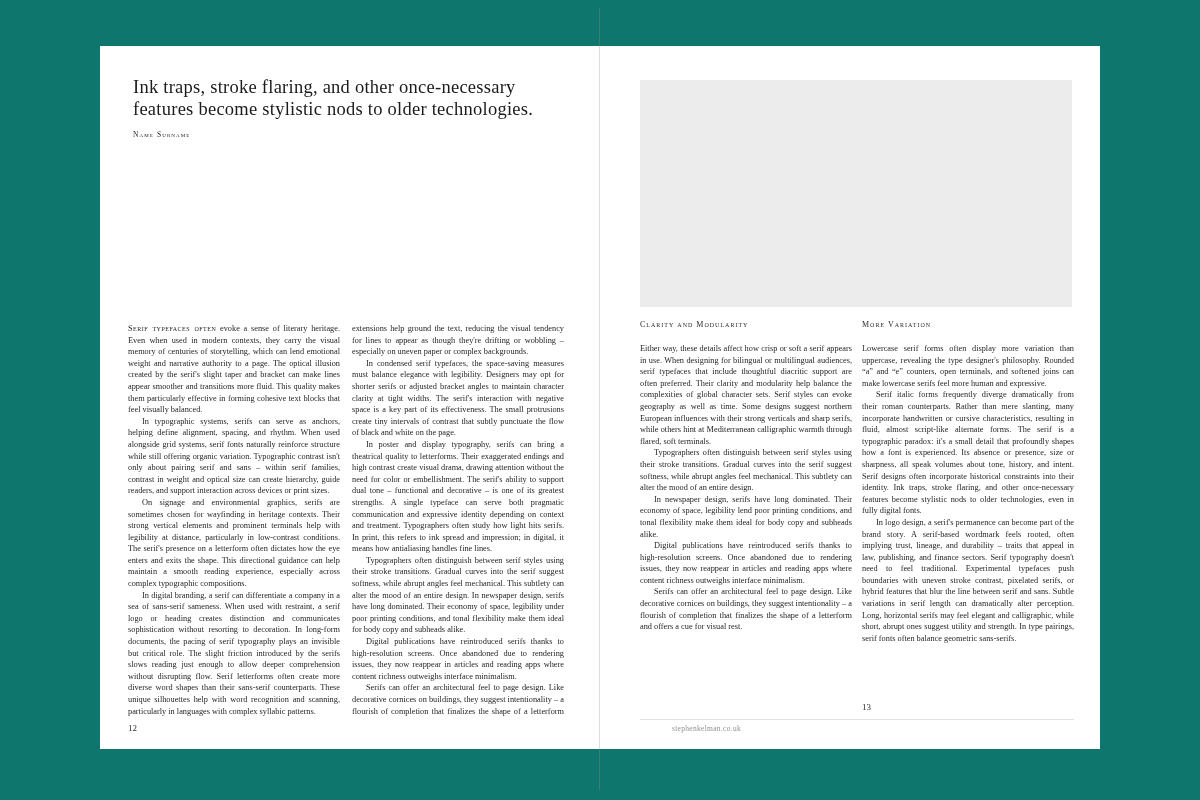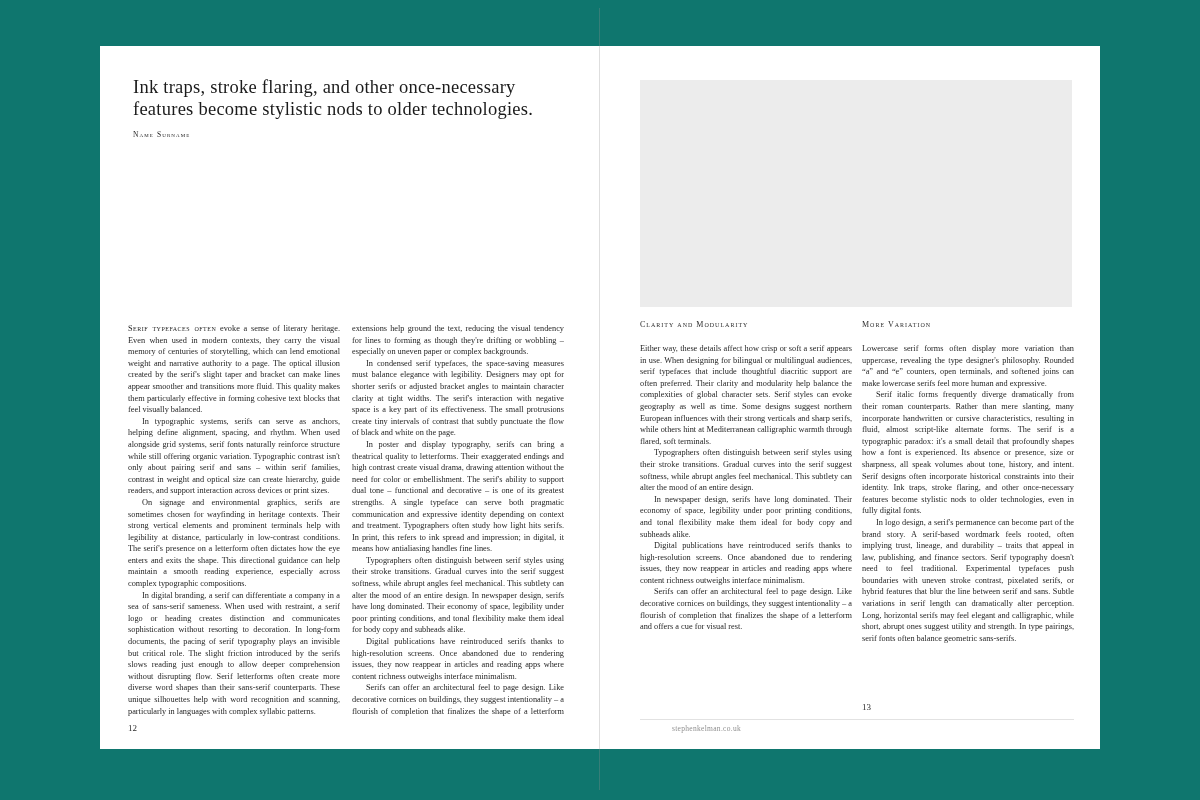--- a/index.html
+++ b/index.html
@@ -118,39 +118,39 @@
 
     <div class="col col-l1">
       <p><span class="lead-in">Serif typefaces often</span> <span>evoke a sense of literary heritage. Even when used in modern contexts, they carry the visual memory of centuries of storytelling, which can lend emotional weight and narrative authority to a page. The optical illusion created by the serif's slight taper and bracket can make lines appear smoother and transitions more fluid. This quality makes them particularly effective in forming cohesive text blocks that feel visually balanced.</span></p>
       <p>In typographic systems, serifs can serve as anchors, helping define alignment, spacing, and rhythm. When used alongside grid systems, serif fonts naturally reinforce structure while still offering organic variation. Typographic contrast isn't only about pairing serif and sans – within serif families, contrast in weight and optical size can create hierarchy, guide readers, and support interaction across devices or print sizes.</p>
       <p>On signage and environmental graphics, serifs are sometimes chosen for wayfinding in heritage contexts. Their strong vertical elements and prominent terminals help with legibility at distance, particularly in low-contrast conditions. The serif's presence on a letterform often dictates how the eye enters and exits the shape. This directional guidance can help maintain a smooth reading experience, especially across complex typographic compositions.</p>
       <p>In digital branding, a serif can differentiate a company in a sea of sans-serif sameness. When used with restraint, a serif logo or heading creates distinction and communicates sophistication without resorting to decoration. In long-form documents, the pacing of serif typography plays an invisible but critical role. The slight friction introduced by the serifs slows reading just enough to allow deeper comprehension without disrupting flow. Serif letterforms often create more diverse word shapes than their sans-serif counterparts. These unique silhouettes help with word recognition and scanning, particularly in languages with complex syllabic patterns.</p>
       <p>The cultural associations of serif typography can vary. In Western contexts, serifs may suggest academia or print tradition, while in other regions they might carry different connotations depending on typographic history and visual language. Serifs often play a stabilizing role in page design. Their horizontal</p>
     </div>
 
     <div class="col col-l2">
-      <p>extensions help ground the text, reducing the visual tendency for lines to forming as though they're drifting or wobbling – especially on uneven paper or complex backgrounds.</p>
+      <p>extensions help ground the text, reducing the visual tendency for lines to appear as though they're drifting or wobbling – especially on uneven paper or complex backgrounds.</p>
       <p>In condensed serif typefaces, the space-saving measures must balance elegance with legibility. Designers may opt for shorter serifs or adjusted bracket angles to maintain character clarity at tight widths. The serif's interaction with negative space is a key part of its effectiveness. The small protrusions create tiny intervals of contrast that subtly punctuate the flow of black and white on the page.</p>
       <p>In poster and display typography, serifs can bring a theatrical quality to letterforms. Their exaggerated endings and high contrast create visual drama, drawing attention without the need for color or embellishment. The serif's ability to support dual tone – functional and decorative – is one of its greatest strengths. A single typeface can serve both pragmatic communication and expressive identity depending on context and treatment. Typographers often study how light hits serifs. In print, this refers to ink spread and impression; in digital, it means how antialiasing handles fine lines.</p>
       <p>Typographers often distinguish between serif styles using their stroke transitions. Gradual curves into the serif suggest softness, while abrupt angles feel mechanical. This subtlety can alter the mood of an entire design. In newspaper design, serifs have long dominated. Their economy of space, legibility under poor printing conditions, and tonal flexibility make them ideal for body copy and subheads alike.</p>
       <p>Digital publications have reintroduced serifs thanks to high-resolution screens. Once abandoned due to rendering issues, they now reappear in articles and reading apps where content richness outweighs interface minimalism.</p>
       <p>Serifs can offer an architectural feel to page design. Like decorative cornices on buildings, they suggest intentionality – a flourish of completion that finalizes the shape of a letterform and offers a cue for visual rest. Lowercase serif forms often display more variation than uppercase, revealing the type designer's philosophy. Rounded “a” and “e” counters, open terminals, and softened joins can make lowercase serifs feel more human and expressive.</p>
     </div>
 
     <div class="page-num pn-left">12</div>
 
     <div class="image-ph"></div>
 
     <div class="section-header header-1">Clarity and Modularity</div>
     <div class="section-header header-2">More Variation</div>
 
     <div class="col col-r1">
       <p>Either way, these details affect how crisp or soft a serif appears in use. When designing for bilingual or multilingual audiences, serif typefaces that include thoughtful diacritic support are often preferred. Their clarity and modularity help balance the complexities of global character sets. Serif styles can evoke geography as well as time. Some designs suggest northern European influences with their strong verticals and sharp serifs, while others hint at Mediterranean calligraphic warmth through flared, soft terminals.</p>
       <p>Typographers often distinguish between serif styles using their stroke transitions. Gradual curves into the serif suggest softness, while abrupt angles feel mechanical. This subtlety can alter the mood of an entire design.</p>
-      <p>In newspaper design, serifs have long dominated. Their economy of space, legibility under poor printing conditions, and tonal flexibility make them ideal for body copy and subheads alike.</p>
+      <p>In newspaper design, serifs have long dominated. Their economy of space, legibility lend poor printing conditions, and tonal flexibility make them ideal for body copy and subheads alike.</p>
       <p>Digital publications have reintroduced serifs thanks to high-resolution screens. Once abandoned due to rendering issues, they now reappear in articles and reading apps where content richness outweighs interface minimalism.</p>
       <p>Serifs can offer an architectural feel to page design. Like decorative cornices on buildings, they suggest intentionality – a flourish of completion that finalizes the shape of a letterform and offers a cue for visual rest.</p>
     </div>
 
     <div class="col col-r2">
       <p>Lowercase serif forms often display more variation than uppercase, revealing the type designer's philosophy. Rounded “a” and “e” counters, open terminals, and softened joins can make lowercase serifs feel more human and expressive.</p>
       <p>Serif italic forms frequently diverge dramatically from their roman counterparts. Rather than mere slanting, many incorporate handwritten or cursive characteristics, resulting in fluid, almost script-like alternate forms. The serif is a typographic paradox: it's a small detail that profoundly shapes how a font is experienced. Its absence or presence, size or sharpness, all speak volumes about tone, history, and intent. Serif designs often incorporate historical constraints into their identity. Ink traps, stroke flaring, and other once-necessary features become stylistic nods to older technologies, even in fully digital fonts.</p>
       <p>In logo design, a serif's permanence can become part of the brand story. A serif-based wordmark feels rooted, often implying trust, lineage, and durability – traits that appeal in law, publishing, and finance sectors. Serif typography doesn't need to feel traditional. Experimental typefaces push boundaries with uneven stroke contrast, pixelated serifs, or hybrid features that blur the line between serif and sans. Subtle variations in serif length can dramatically alter perception. Long, horizontal serifs may feel elegant and calligraphic, while short, abrupt ones suggest utility and strength. In type pairings, serif fonts often balance geometric sans-serifs.</p>
     </div>
 

